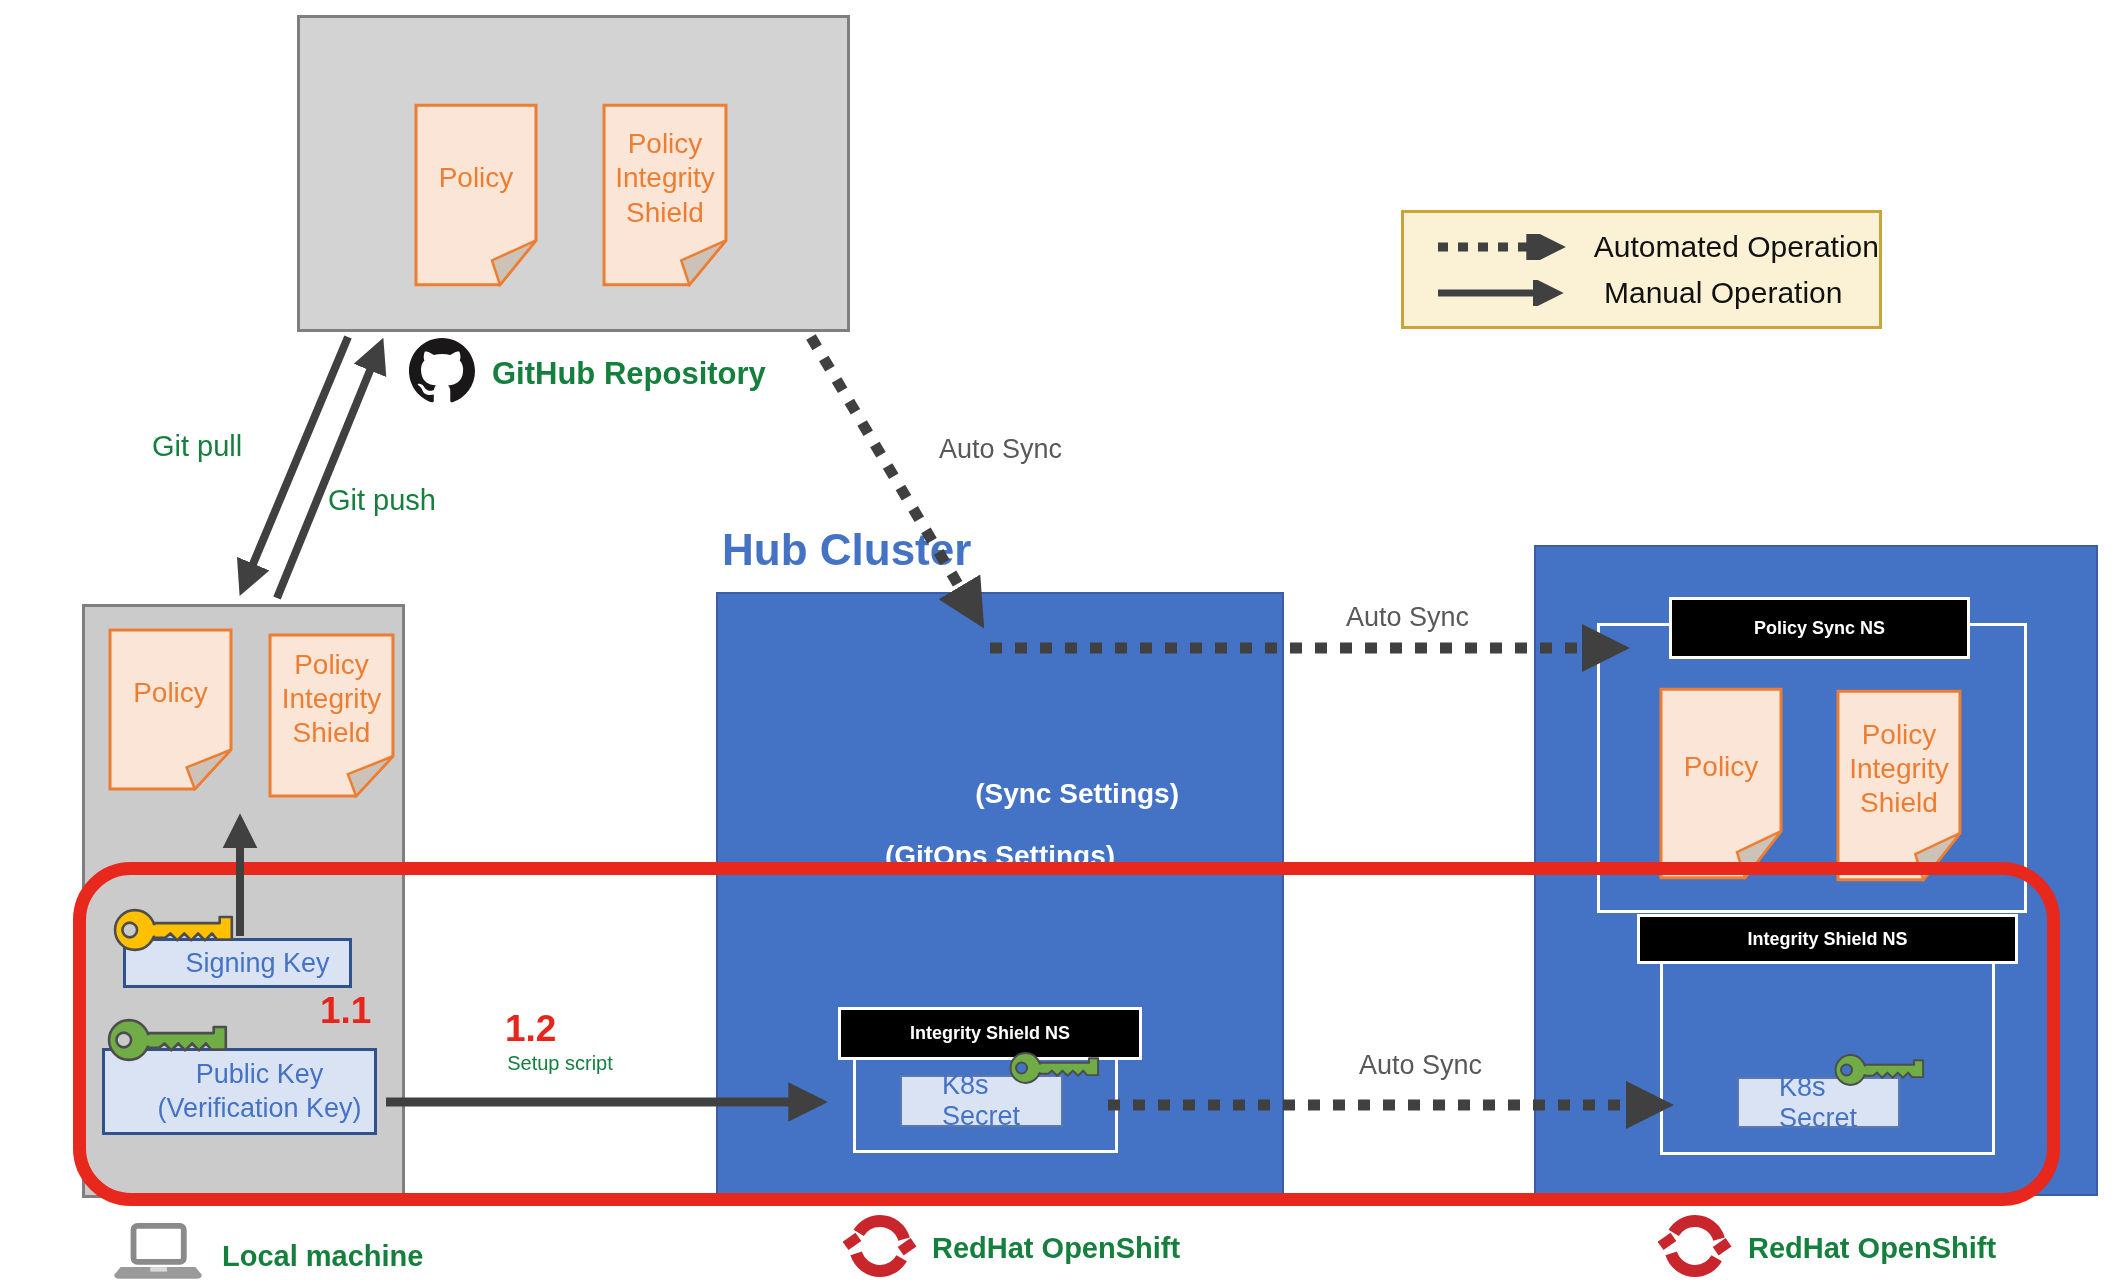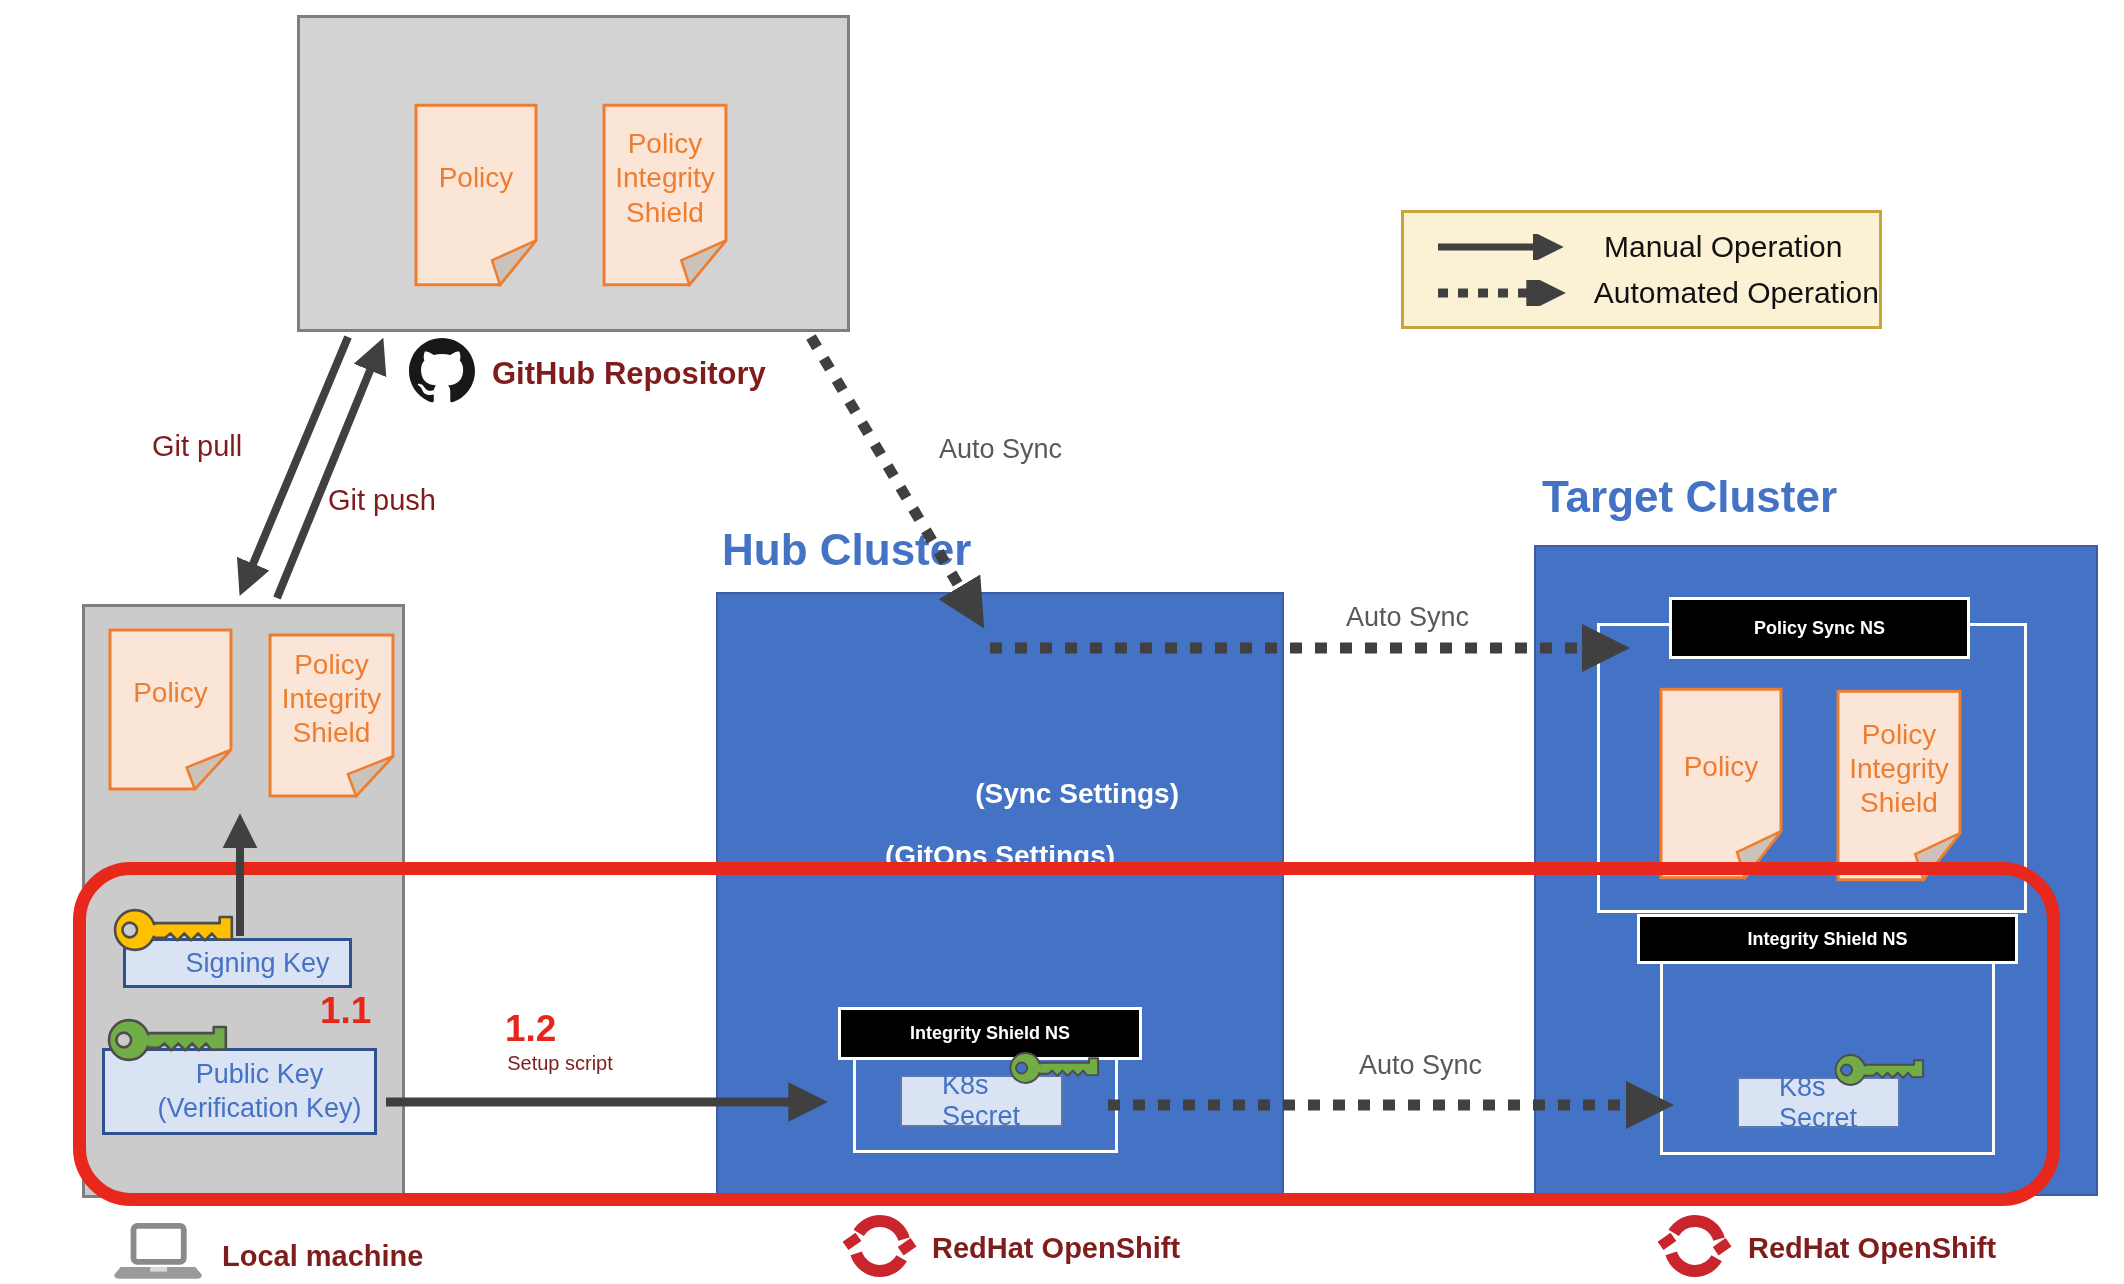--- a/index.html
+++ b/index.html
@@ -17,21 +17,21 @@
         font-size:27px;display:flex;align-items:center;justify-content:center;z-index:4;padding-left:40px;}
   .chip-strong{border:3px solid #2F528F;}
   .doc{z-index:3;}
   .doc svg{position:absolute;inset:0;width:100%;height:100%;}
   .doc-body{fill:#FBE5D6;stroke:#ED7D31;stroke-width:3;}
   .doc-fold{fill:#CDC2B8;stroke:#ED7D31;stroke-width:2.5;}
   .doc-label{position:absolute;inset:0;display:flex;align-items:center;justify-content:center;
              text-align:center;color:#ED7D31;font-size:28px;line-height:1.22;
              padding:0 6px 33px 6px;box-sizing:border-box;}
   .title-blue{color:#4472C4;font-size:44px;font-weight:600;white-space:nowrap;z-index:2;}
-  .lbl{font-size:29px;color:#7f1d1d;white-space:nowrap;z-index:6;}
+  .lbl{font-size:29px;color:#15803d;white-space:nowrap;z-index:6;}
   .semib{font-weight:600;}
   .auto{font-size:27px;color:#595959;white-space:nowrap;text-align:center;z-index:6;}
   .step{color:#E8251B;font-size:37px;font-weight:700;text-align:left;z-index:6;}
   .white-note{color:#fff;font-size:28px;font-weight:600;text-align:center;white-space:nowrap;z-index:3;}
   .legend{background:#FBF2D5;border:3px solid #C9A43B;box-sizing:border-box;display:flex;
           flex-direction:column;justify-content:center;gap:12px;padding:8px 0 8px 30px;z-index:5;}
   .legend-row{display:flex;align-items:center;gap:20px;}
   .legend-label{font-size:30px;color:#111;white-space:nowrap;}
   .redrect{border:13px solid #E8271D;border-radius:58px;box-sizing:border-box;z-index:8;
            pointer-events:none;background:transparent;}
@@ -69,30 +69,30 @@
   </div>
 
   <svg class="abs caption-icon" style="left:409px;top:338px;width:66px;height:66px;" viewBox="0 0 16 16">
     <path fill="#191717" d="M8 0C3.58 0 0 3.58 0 8c0 3.54 2.29 6.53 5.47 7.59.4.07.55-.17.55-.38 0-.19-.01-.82-.01-1.49-2.01.37-2.53-.49-2.69-.94-.09-.23-.48-.94-.82-1.13-.28-.15-.68-.52-.01-.53.63-.01 1.08.58 1.23.82.72 1.21 1.87.87 2.33.66.07-.52.28-.87.51-1.07-1.78-.2-3.64-.89-3.64-3.95 0-.87.31-1.59.82-2.15-.08-.2-.36-1.02.08-2.12 0 0 .67-.21 2.2.82.64-.18 1.32-.27 2-.27s1.36.09 2 .27c1.53-1.04 2.2-.82 2.2-.82.44 1.1.16 1.92.08 2.12.51.56.82 1.27.82 2.15 0 3.07-1.87 3.75-3.65 3.95.29.25.54.73.54 1.48 0 1.07-.01 1.93-.01 2.2 0 .21.15.46.55.38A8.01 8.01 0 0 0 16 8c0-4.42-3.58-8-8-8z"></path>
   </svg>
   <div class="abs lbl semib" style="left:492px;top:356px;font-size:31px;">GitHub Repository</div>
 
   <div class="abs legend" style="left:1401px;top:210px;width:481px;height:119px;">
     <div class="legend-row">
       <svg width="150" height="26">
+        <line x1="4" y1="13" x2="122" y2="13" stroke="#404040" stroke-width="9" stroke-dasharray="10 10" marker-end="url(#ah)"></line>
+      </svg>
+      <span class="legend-label">Automated Operation</span>
+    </div>
+    <div class="legend-row">
+      <svg width="150" height="26">
         <line x1="4" y1="13" x2="122" y2="13" stroke="#404040" stroke-width="7" marker-end="url(#ah)"></line>
       </svg>
       <span class="legend-label">Manual Operation</span>
     </div>
-    <div class="legend-row">
-      <svg width="150" height="26">
-        <line x1="4" y1="13" x2="122" y2="13" stroke="#404040" stroke-width="9" stroke-dasharray="10 10" marker-end="url(#ah)"></line>
-      </svg>
-      <span class="legend-label">Automated Operation</span>
-    </div>
   </div>
 
   <div class="abs box-gray2" style="left:82px;top:604px;width:323px;height:594px;"></div>
 
   <div class="abs doc" style="left:108px;top:628px;width:125px;height:163px;">
     <svg viewBox="0 0 124 166" preserveAspectRatio="none">
       <polygon class="doc-body" points="2,2 122,2 122,124 86,164 2,164" vector-effect="non-scaling-stroke"></polygon>
       <polygon class="doc-fold" points="86,164 122,124 78,142" vector-effect="non-scaling-stroke"></polygon>
     </svg>
     <div class="doc-label">Policy</div>
@@ -139,21 +139,20 @@
   <div class="abs ns-label" style="left:838px;top:995px;width:304px;height:53px;">Integrity Shield NS</div>
   <div class="abs ns-container" style="left:853px;top:1048px;width:265px;height:105px;"></div>
   <div class="abs chip" style="left:900px;top:1075px;width:163px;height:52px;">K8s Secret</div>
   <svg class="abs keysvg k-green on-blue" style="left:1008px;top:1044px;width:92px;height:48px;" viewBox="0 0 140 74">
     <path class="k-shaft" d="M46,29 L124,29 L124,22 L138,22 L138,48 L121,48 L115,41 L107,49 L99,41 L91,49 L83,41 L75,49 L67,41 L61,46 L46,46 Z"></path>
     <circle class="k-head" cx="26" cy="37" r="23"></circle>
     <circle class="k-hole" cx="20" cy="37" r="8.5"></circle>
     <rect class="k-patch" x="44" y="31.5" width="7" height="12"></rect>
   </svg>
 
-  <div class="abs title-blue" style="left:1542px;top:472px;">Target Cluster</div>
   <div class="abs box-blue" style="left:1534px;top:545px;width:564px;height:651px;"></div>
 
   <div class="abs ns-container" style="left:1597px;top:623px;width:430px;height:290px;"></div>
   <div class="abs ns-label" style="left:1669px;top:585px;width:301px;height:62px;">Policy Sync NS</div>
 
   <div class="abs doc" style="left:1659px;top:687px;width:124px;height:193px;">
     <svg viewBox="0 0 124 166" preserveAspectRatio="none">
       <polygon class="doc-body" points="2,2 122,2 122,124 86,164 2,164" vector-effect="non-scaling-stroke"></polygon>
       <polygon class="doc-fold" points="86,164 122,124 78,142" vector-effect="non-scaling-stroke"></polygon>
     </svg>

